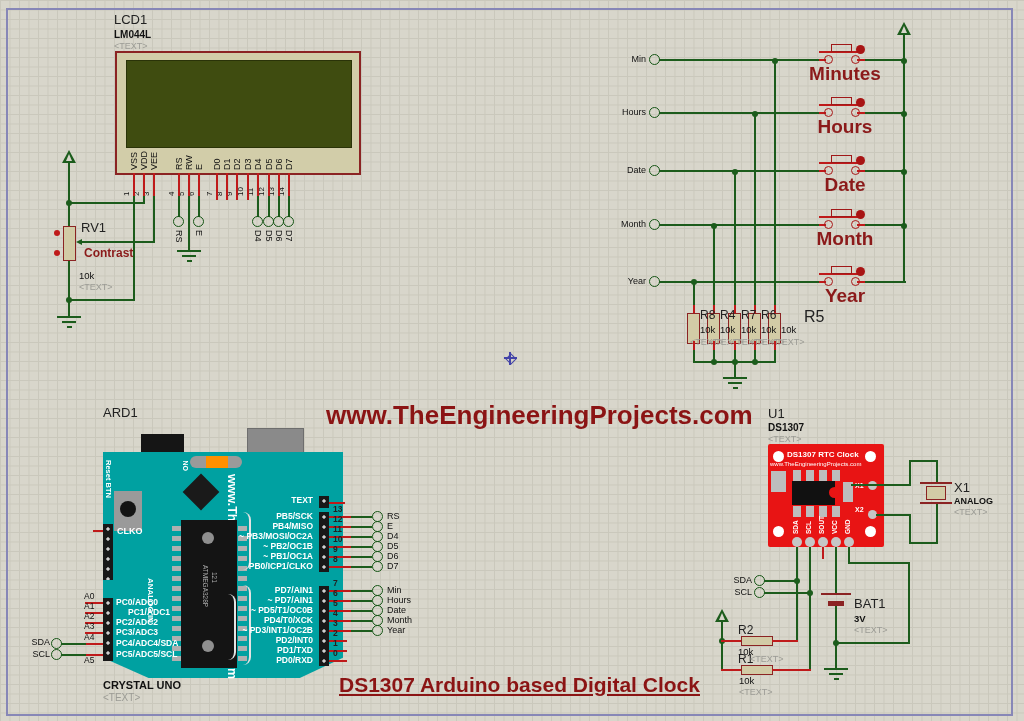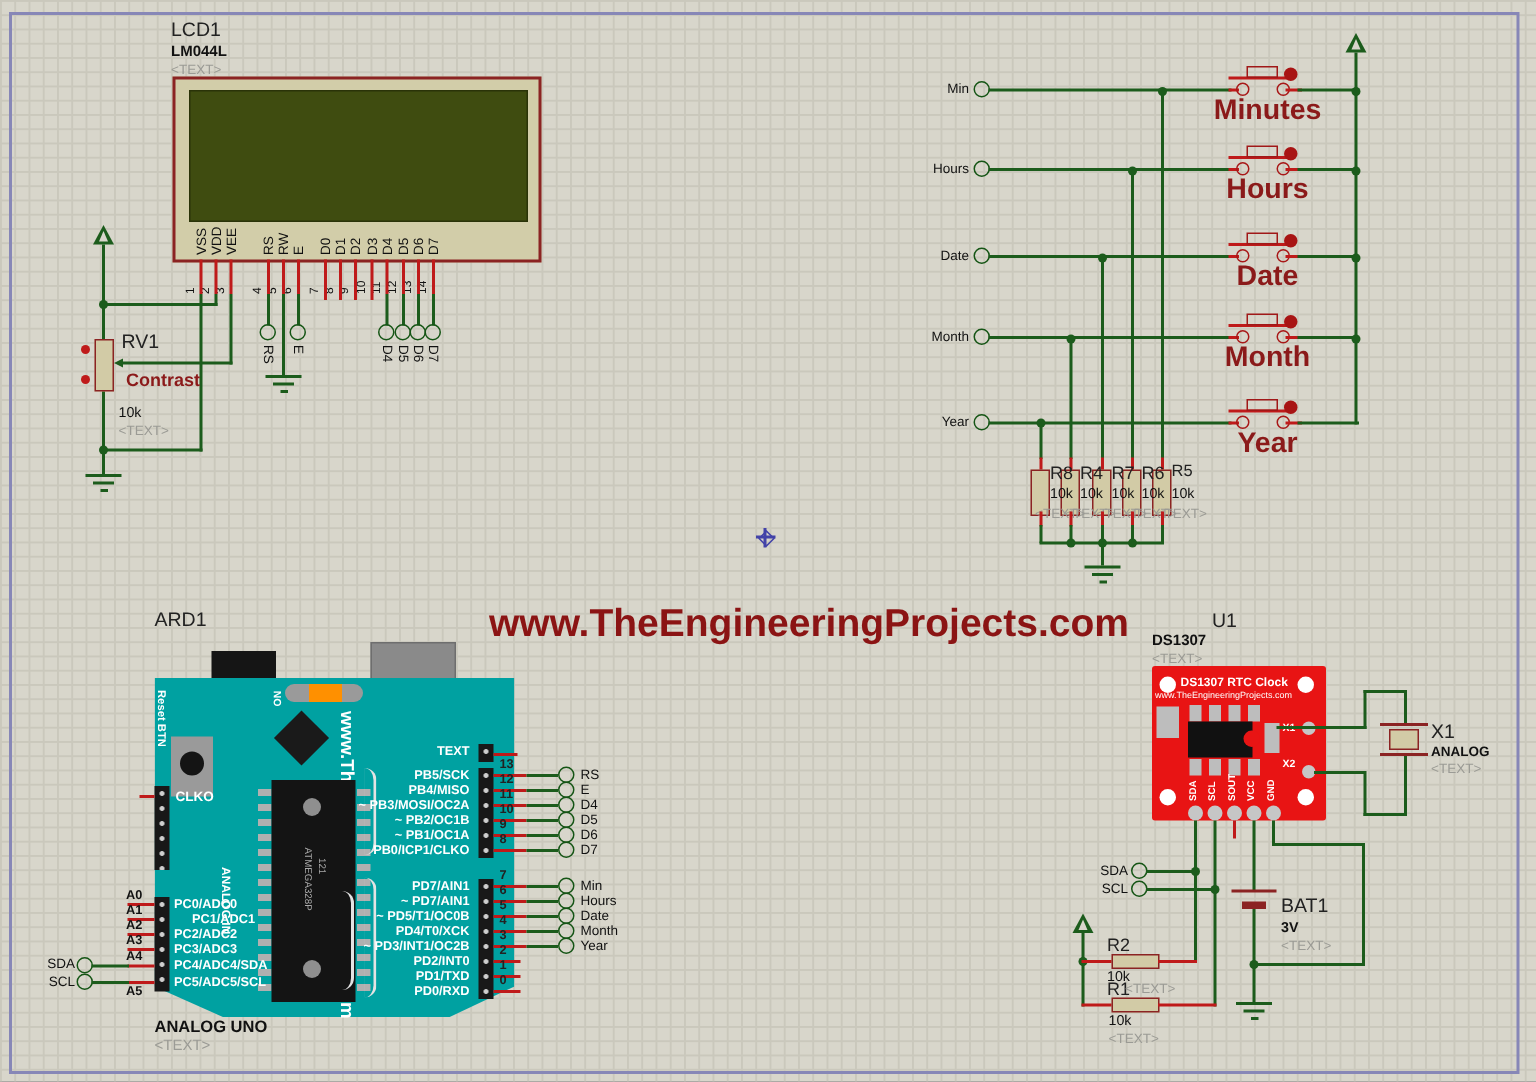--- a/index.html
+++ b/index.html
@@ -34,21 +34,21 @@
   .cap{position:absolute;border:1.6px solid #a01818;}
   .capdot{position:absolute;width:9px;height:9px;border-radius:50%;background:#a81414;}
   .board{position:absolute;left:103px;top:452px;width:240px;height:226px;background:#00a1a1;
     clip-path:polygon(0 0,100% 0,100% 91%,82% 100%,19% 100%,0 91%);}
   .hdr{position:absolute;background:#181818;background-image:radial-gradient(circle at 5px 5px,#cfcfcf 1.4px,transparent 1.9px);background-size:10px 10px;}
   .icpins{position:absolute;background:repeating-linear-gradient(180deg,#b0b0b0 0 5px,transparent 5px 10px);}
   .wlab{color:#fff;font-weight:bold;}
   .rlab{position:absolute;width:130px;text-align:right;font-size:8.5px;font-weight:bold;color:#fff;line-height:1;white-space:nowrap;}
   .numlab{position:absolute;font-size:8.5px;font-weight:bold;color:#222;line-height:1;}
   .termlab{position:absolute;font-size:9px;color:#111;line-height:1;}
-  .alab{position:absolute;font-size:8.5px;font-weight:bold;color:#111;line-height:1;}
+  .alab{position:absolute;font-size:8.5px;font-weight:normal;color:#111;line-height:1;}
   .brace{position:absolute;border-right:2px solid #e3e3e3;border-radius:0 10px 10px 0;width:6px;}
   .mod{position:absolute;left:768px;top:444px;width:116px;height:103px;background:#e81414;border-radius:2px;}
   .wc{position:absolute;background:#fff;border-radius:50%;}
   .gp{position:absolute;background:#bdbdbd;}
   .gpc{position:absolute;background:#c6c6c6;border-radius:50%;}
   .lcdbody{position:absolute;left:115px;top:51px;width:242px;height:120px;background:#d2cda9;border:2px solid #8b2323;}
   .lcdscr{position:absolute;left:126px;top:60px;width:224px;height:86px;background:#3f4c10;border:1px solid #2a3308;}
   .origin{position:absolute;background:#4343a8;}
 </style>
 </head>
@@ -253,21 +253,21 @@
   <div class="pw" style="left:774px;top:305px;width:2px;height:9px"></div>
   <div class="res" style="left:687px;top:313px;width:11px;height:29px"></div>
   <div class="res" style="left:707px;top:313px;width:11px;height:29px"></div>
   <div class="res" style="left:728px;top:313px;width:11px;height:29px"></div>
   <div class="res" style="left:748px;top:313px;width:11px;height:29px"></div>
   <div class="res" style="left:768px;top:313px;width:11px;height:29px"></div>
   <div class="t ref" style="left:700px;top:309px;font-size:12px">R8</div>
   <div class="t ref" style="left:720px;top:309px;font-size:12px">R4</div>
   <div class="t ref" style="left:741px;top:309px;font-size:12px">R7</div>
   <div class="t ref" style="left:761px;top:309px;font-size:12px">R6</div>
-  <div class="t ref" style="left:781px;top:309px;font-size:11px">R5</div>
+  <div class="t ref" style="left:804px;top:309px;font-size:16px">R5</div>
   <div class="t" style="left:700px;top:325px;font-size:9.5px">10k</div>
   <div class="t" style="left:720px;top:325px;font-size:9.5px">10k</div>
   <div class="t" style="left:741px;top:325px;font-size:9.5px">10k</div>
   <div class="t" style="left:761px;top:325px;font-size:9.5px">10k</div>
   <div class="t" style="left:781px;top:325px;font-size:9.5px">10k</div>
   <div class="t ph" style="left:690px;top:338px">&lt;TEXT&gt;</div>
   <div class="t ph" style="left:710px;top:338px">&lt;TEXT&gt;</div>
   <div class="t ph" style="left:731px;top:338px">&lt;TEXT&gt;</div>
   <div class="t ph" style="left:751px;top:338px">&lt;TEXT&gt;</div>
   <div class="t ph" style="left:771px;top:338px">&lt;TEXT&gt;</div>
@@ -289,20 +289,21 @@
   <div class="gnd" style="left:723px;top:377px">
       <i class="g1"></i>
       <i class="g2"></i>
       <i class="g3"></i>
     </div>
 
   <div class="t bigred" style="left:326px;top:402px;font-size:26px;color:#8b1414">www.TheEngineeringProjects.com</div>
   <div class="origin" style="left:509px;top:352px;width:2px;height:13px"></div>
   <div class="origin" style="left:504px;top:357px;width:13px;height:2px"></div>
   <div style="position:absolute;left:507px;top:355px;width:6px;height:6px;border:1px solid #4343a8;transform:rotate(45deg)"></div>
+  <div class="t bigred" style="left:339px;top:674px;font-size:21px;color:#8b1414;text-decoration:underline">DS1307 Arduino based Digital Clock</div>
 
   <div class="t ref" style="left:103px;top:406px">ARD1</div>
   <div style="position:absolute;left:141px;top:434px;width:43px;height:91px;background:#151515"></div>
   <div style="position:absolute;left:247px;top:428px;width:55px;height:64px;background:#8a8a8a;border:1px solid #6e6e6e"></div>
   <div class="board"></div>
 
   <div class="vdown wlab" style="left:104px;top:460px;font-size:7.5px">Reset BTN</div>
   <div style="position:absolute;left:114px;top:491px;width:28px;height:40px;background:#9a9a9a"></div>
   <div style="position:absolute;left:120px;top:501px;width:16px;height:16px;border-radius:50%;background:#141414"></div>
 
@@ -436,24 +437,24 @@
     <div class="term" style="left:372px;top:625px"></div>
   <div class="numlab" style="left:333px;top:619px">3</div>
     <div class="termlab" style="left:387px;top:626px">Year</div>
   <div class="pw" style="left:329px;top:640px;width:18px;height:2px"></div>
     <div class="numlab" style="left:333px;top:629px">2</div>
   <div class="pw" style="left:329px;top:650px;width:18px;height:2px"></div>
     <div class="numlab" style="left:333px;top:639px">1</div>
   <div class="pw" style="left:329px;top:660px;width:18px;height:2px"></div>
     <div class="numlab" style="left:333px;top:649px">0</div>
 
-  <div class="t val" style="left:103px;top:680px;font-size:11px">ANALOG UNO</div>
+  <div class="t val" style="left:103px;top:680px;font-size:11px">CRYSTAL UNO</div>
   <div class="t ph" style="left:103px;top:693px;font-size:10px">&lt;TEXT&gt;</div>
 
-  <div class="t ref" style="left:808px;top:407px">U1</div>
+  <div class="t ref" style="left:768px;top:407px">U1</div>
   <div class="t val" style="left:768px;top:423px">DS1307</div>
   <div class="t ph" style="left:768px;top:435px">&lt;TEXT&gt;</div>
   <div class="mod"></div>
   <div class="wc" style="left:773px;top:451px;width:11px;height:11px"></div>
   <div class="wc" style="left:865px;top:451px;width:11px;height:11px"></div>
   <div class="wc" style="left:773px;top:526px;width:11px;height:11px"></div>
   <div class="wc" style="left:865px;top:526px;width:11px;height:11px"></div>
   <div class="t wlab" style="left:787px;top:451px;font-size:8px">DS1307 RTC Clock</div>
   <div class="t" style="left:770px;top:461px;font-size:6px;color:#fff">www.TheEngineeringProjects.com</div>
   <div class="gp" style="left:771px;top:471px;width:15px;height:21px"></div>

